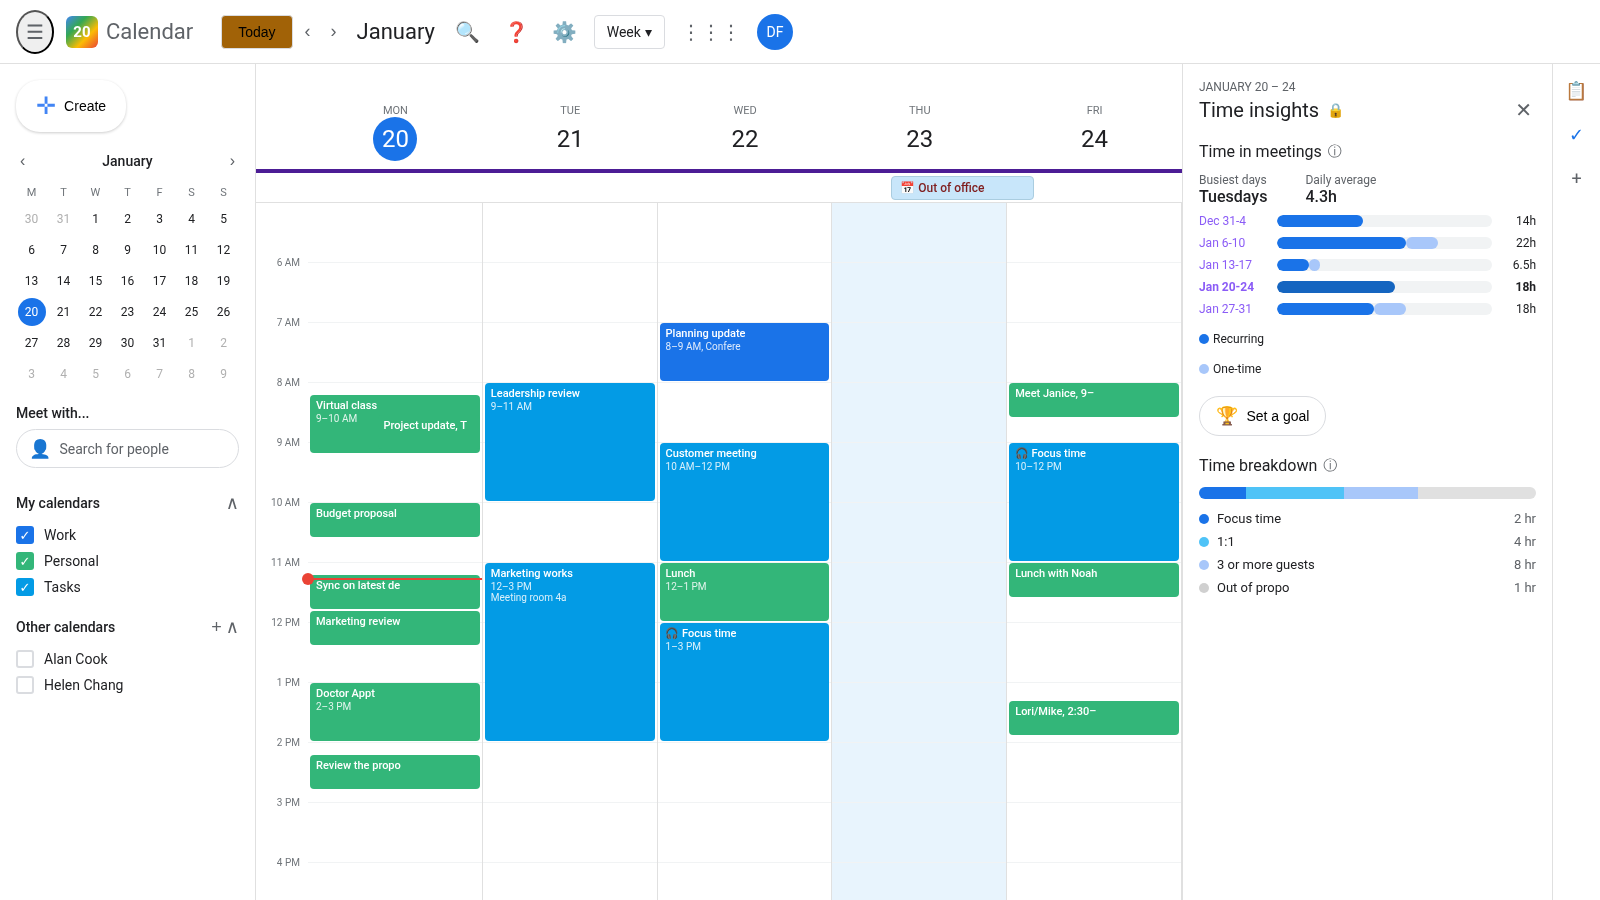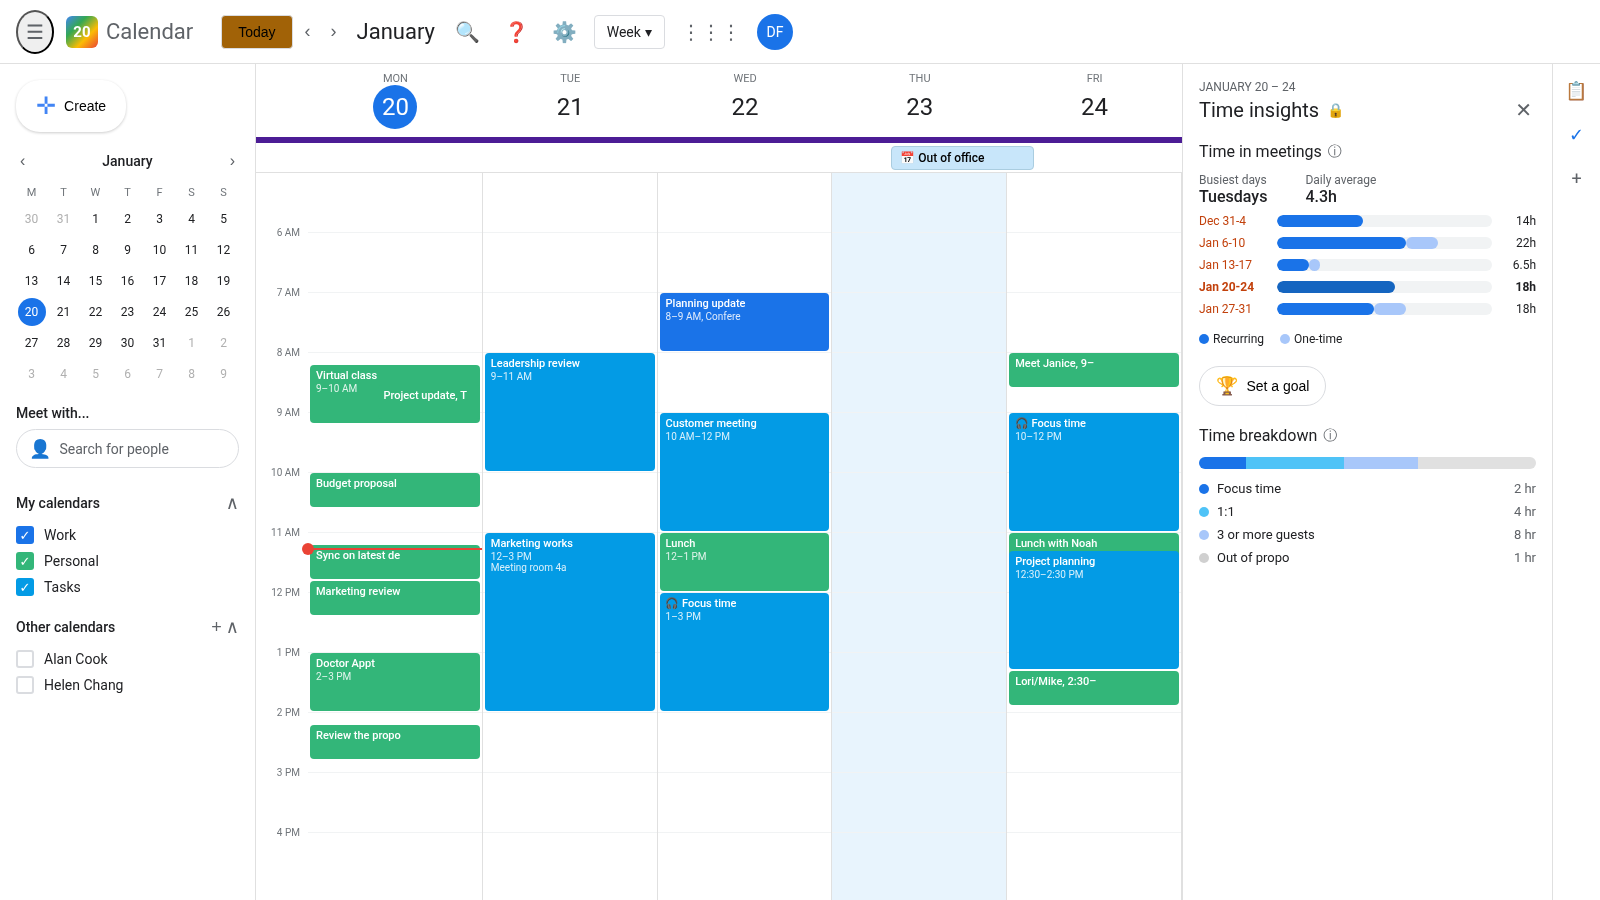--- a/index.html
+++ b/index.html
@@ -57,21 +57,21 @@
     .cal-checkbox.blue { background: #1a73e8; }
     .cal-checkbox.green { background: #33b679; }
     .cal-checkbox.dark-blue { background: #039be5; }
     .cal-checkbox.empty { border: 2px solid #dadce0; background: transparent; }
     .cal-name { font-size: 14px; }
 
     
     .cal-main { flex: 1; display: flex; flex-direction: column; overflow: hidden; }
 
     
-    .day-headers { display: flex; border-bottom: 6px solid #4c1d95; padding-left: 52px; }
+    .day-headers { display: flex; border-bottom: 4px solid #4c1d95; padding-left: 52px; margin-top: 32px; }
     .day-col-header { flex: 1; text-align: center; padding: 8px 0; }
     .day-name { font-size: 11px; color: #70757a; text-transform: uppercase; }
     .day-num { font-size: 24px; font-weight: 400; color: #202124; width: 44px; height: 44px; display: flex; align-items: center; justify-content: center; border-radius: 50%; margin: 0 auto; cursor: pointer; }
     .day-num.today { background: #1a73e8; color: #fff; }
 
     
     .all-day-row { display: flex; padding-left: 52px; border-bottom: 1px solid #e0e0e0; min-height: 30px; align-items: center; }
     .all-day-event { height: 24px; border-radius: 4px; display: flex; align-items: center; padding: 0 8px; font-size: 12px; color: #fff; font-weight: 500; overflow: hidden; white-space: nowrap; text-overflow: ellipsis; cursor: pointer; }
     .all-day-col { flex: 1; position: relative; padding: 2px; }
 
@@ -102,28 +102,28 @@
     .close-btn { border: none; background: none; cursor: pointer; color: #5f6368; font-size: 20px; padding: 4px; }
     .insights-date-range { font-size: 12px; color: #5f6368; margin-bottom: 0; }
     .section-title { font-size: 16px; font-weight: 400; margin-bottom: 12px; display: flex; align-items: center; gap: 6px; }
     .info-icon { color: #5f6368; font-size: 14px; }
     .stats-row { display: flex; gap: 38px; margin-bottom: 8px; align-items: flex-end; }
     .stat-block { }
     .stat-label { font-size: 12px; color: #5f6368; }
     .stat-value { font-size: 16px; font-weight: 500; }
     .meeting-bars { margin-bottom: 16px; }
     .bar-row { display: flex; align-items: center; gap: 8px; margin-bottom: 8px; }
-    .bar-label { font-size: 12px; color: #c2410c; width: 70px; flex-shrink: 0; }
+    .bar-label { font-size: 12px; color: #8b5cf6; width: 70px; flex-shrink: 0; }
     .bar-container { flex: 1; height: 12px; background: #f1f3f4; border-radius: 6px; position: relative; overflow: hidden; }
     .bar-fill { height: 100%; border-radius: 6px; }
     .bar-fill.solid { background: #1a73e8; }
     .bar-fill.light { background: #a8c7fa; }
     .bar-value { font-size: 12px; color: #202124; width: 36px; text-align: right; }
     .bar-current { font-weight: bold; }
-    .legend { display: flex; gap: 16px; margin-bottom: 20px; }
+    .legend { display: flex; gap: 16px; margin-bottom: 20px; flex-direction: column; }
     .legend-item { display: flex; align-items: center; gap: 4px; font-size: 12px; }
     .legend-dot { width: 10px; height: 10px; border-radius: 50%; }
     .goal-btn { display: flex; align-items: center; gap: 8px; border: 1px solid #dadce0; border-radius: 20px; padding: 8px 16px; cursor: pointer; font-size: 14px; background: #fff; margin-bottom: 20px; }
     .goal-icon { font-size: 18px; }
     .breakdown-title { font-size: 16px; font-weight: 400; margin-bottom: 12px; display: flex; align-items: center; gap: 6px; }
     .breakdown-bar { display: flex; height: 12px; border-radius: 6px; overflow: hidden; margin-bottom: 12px; }
     .breakdown-segment { height: 100%; }
     .breakdown-items { }
     .breakdown-item { display: flex; align-items: center; justify-content: space-between; margin-bottom: 8px; }
     .breakdown-item-left { display: flex; align-items: center; gap: 8px; }
@@ -312,21 +312,21 @@
       </div>
     </div>
 
     <div class="all-day-row">
       <div class="all-day-col" style="flex:2;">
         <div class="all-day-event green" style="width:calc(200% - 4px);">Zürich design days</div>
       </div>
       <div class="all-day-col"></div>
       <div class="all-day-col"></div>
       <div class="all-day-col">
-        <div class="all-day-event" style="background:#c8e6fa;color:#000000;border:1px solid #aacde0;text-align:right;">📅 Out of office</div>
+        <div class="all-day-event" style="background:#c8e6fa;color:#7f1d1d;border:1px solid #aacde0;text-align:right;">📅 Out of office</div>
       </div>
       <div class="all-day-col">
         <div class="all-day-event green">Pick up new bike</div>
       </div>
     </div>
 
     <div class="time-grid">
       <div class="time-labels">
         <div class="time-label"></div>
         <div class="time-label">6 AM</div>
@@ -469,24 +469,20 @@
           <div class="event green" style="top:180px;height:34px;">
             <div class="event-title">Meet Janice, 9–</div>
           </div>
           <div class="event teal" style="top:240px;height:118px;">
             <div class="event-title">🎧 Focus time</div>
             <div class="event-time">10–12 PM</div>
           </div>
           <div class="event green" style="top:360px;height:34px;">
             <div class="event-title">Lunch with Noah</div>
           </div>
-          <div class="event teal" style="top:378px;height:118px;">
-            <div class="event-title">Project planning</div>
-            <div class="event-time">12:30–2:30 PM</div>
-          </div>
           <div class="event green" style="top:498px;height:34px;">
             <div class="event-title">Lori/Mike, 2:30–</div>
           </div>
         </div>
       </div>
     </div>
   </div>
 
   <div class="insights-panel">
     <div class="insights-date-range">JANUARY 20 – 24</div>

